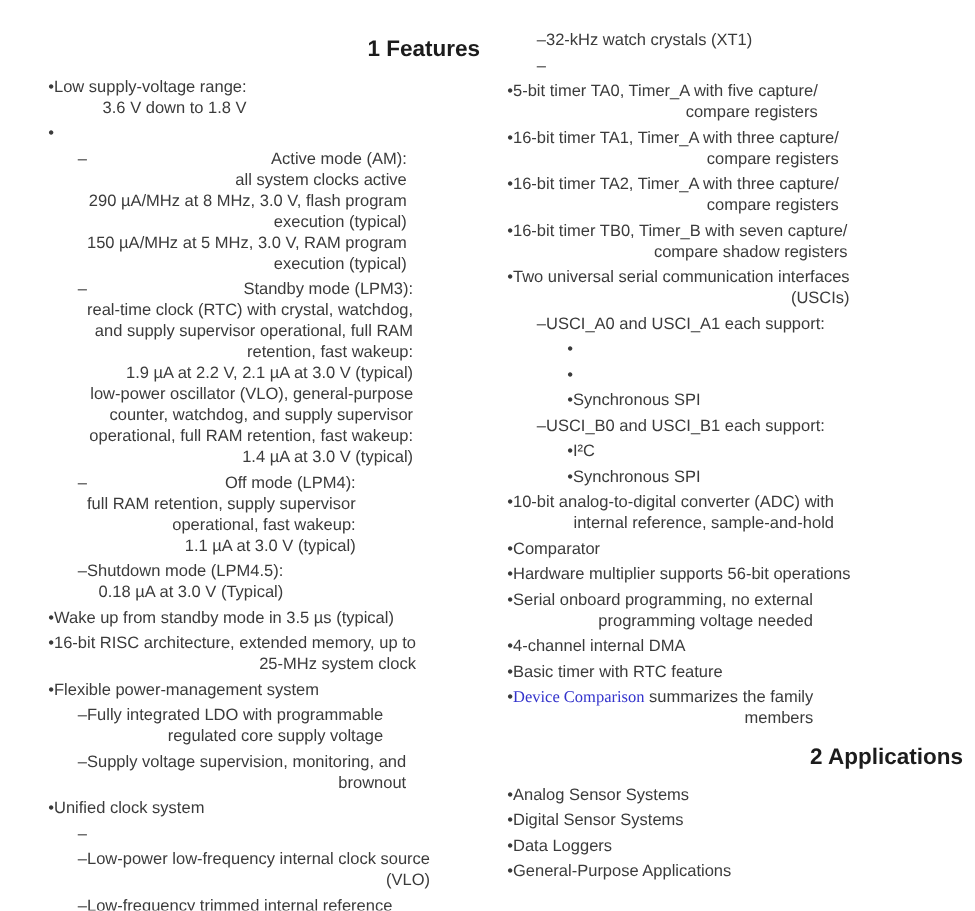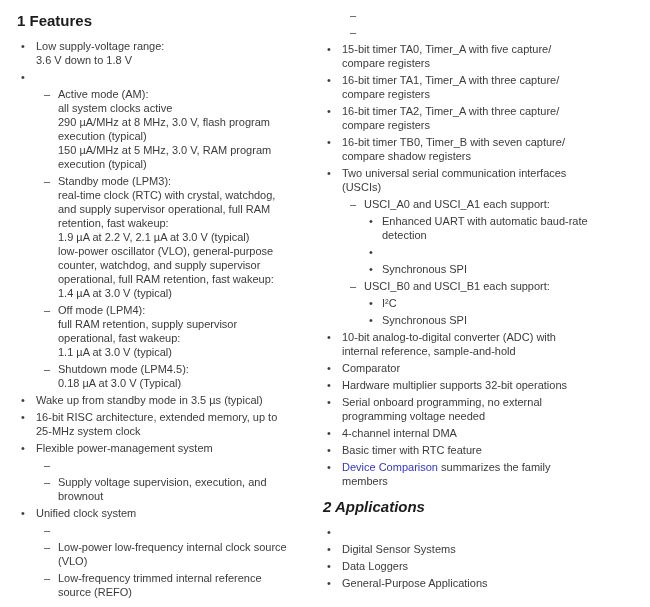--- a/index.html
+++ b/index.html
@@ -6,49 +6,49 @@
   html, body { margin: 0; padding: 0; }
   body {
     width: 650px; height: 607px;
     background: #ffffff;
     font-family: "Liberation Sans", "DejaVu Sans", sans-serif;
     color: #3b3b3b;
     overflow: hidden;
   }
   .page {
     display: flex;
-    padding: 8px 4px 0 17px;
-    width: 650px; height: 607px;
+    padding: 20px 4px 0 17px;
+    width: 650px; height: 607px; text-align: right;
   }
   .col-left  { width: 303px; flex: none; }
   .col-right { width: 322px; flex: none; padding-left: 3px; }
   .section-heading {
     font-size: 15px;
     font-weight: bold;
     color: #1c1c1c;
     margin: 3px 0 9px 0;
     line-height: 19px;
   }
-  .section-heading.apps { margin-top: 9px; font-style: italic; }
+  .section-heading.apps { margin-top: 9px; }
   .item {
     display: flex;
     align-items: flex-start;
     font-size: 11px;
     line-height: 14px;
     margin-bottom: 3px;
   }
   .marker { flex: none; color: #3b3b3b; }
   .lvl1 { padding-left: 4px; }
   .lvl1 > .marker { width: 15px; }
   .lvl2 { padding-left: 27px; }
   .lvl2 > .marker { width: 14px; }
   .lvl3 { padding-left: 46px; }
   .lvl3 > .marker { width: 13px; }
   .text { white-space: pre-line; }
-  .link { color: #3333cc; cursor: pointer; }
+  .link { color: #3333cc; cursor: pointer; font-family: Liberation Serif, serif; }
 </style>
 </head>
 <body>
 
 <div class="page">
   <div class="col-left">
     <div class="section-heading">1 Features</div>
     <div id="features-left-list">
         <div class="item lvl1">
           <span class="marker">•</span>
@@ -99,24 +99,26 @@
           <span class="marker">•</span>
           <span class="text">16-bit RISC architecture, extended memory, up to
 25-MHz system clock</span>
         </div>
         <div class="item lvl1">
           <span class="marker">•</span>
           <span class="text">Flexible power-management system</span>
         </div>
         <div class="item lvl2">
           <span class="marker">–</span>
-        </div>
-        <div class="item lvl2">
-          <span class="marker">–</span>
-          <span class="text">Supply voltage supervision, execution, and
+          <span class="text">Fully integrated LDO with programmable
+regulated core supply voltage</span>
+        </div>
+        <div class="item lvl2">
+          <span class="marker">–</span>
+          <span class="text">Supply voltage supervision, monitoring, and
 brownout</span>
         </div>
         <div class="item lvl1">
           <span class="marker">•</span>
           <span class="text">Unified clock system</span>
         </div>
         <div class="item lvl2">
           <span class="marker">–</span>
         </div>
         <div class="item lvl2">
@@ -128,27 +130,28 @@
           <span class="marker">–</span>
           <span class="text">Low-frequency trimmed internal reference
 source (REFO)</span>
         </div>
       </div>
   </div>
   <div class="col-right">
     <div id="features-right-list">
         <div class="item lvl2">
           <span class="marker">–</span>
-        </div>
-        <div class="item lvl2">
-          <span class="marker">–</span>
-        </div>
-        <div class="item lvl1">
-          <span class="marker">•</span>
-          <span class="text">15-bit timer TA0, Timer_A with five capture/
+          <span class="text">32-kHz watch crystals (XT1)</span>
+        </div>
+        <div class="item lvl2">
+          <span class="marker">–</span>
+        </div>
+        <div class="item lvl1">
+          <span class="marker">•</span>
+          <span class="text">5-bit timer TA0, Timer_A with five capture/
 compare registers</span>
         </div>
         <div class="item lvl1">
           <span class="marker">•</span>
           <span class="text">16-bit timer TA1, Timer_A with three capture/
 compare registers</span>
         </div>
         <div class="item lvl1">
           <span class="marker">•</span>
           <span class="text">16-bit timer TA2, Timer_A with three capture/
@@ -163,22 +166,20 @@
           <span class="marker">•</span>
           <span class="text">Two universal serial communication interfaces
 (USCIs)</span>
         </div>
         <div class="item lvl2">
           <span class="marker">–</span>
           <span class="text">USCI_A0 and USCI_A1 each support:</span>
         </div>
         <div class="item lvl3">
           <span class="marker">•</span>
-          <span class="text">Enhanced UART with automatic baud-rate
-detection</span>
         </div>
         <div class="item lvl3">
           <span class="marker">•</span>
         </div>
         <div class="item lvl3">
           <span class="marker">•</span>
           <span class="text">Synchronous SPI</span>
         </div>
         <div class="item lvl2">
           <span class="marker">–</span>
@@ -196,21 +197,21 @@
           <span class="marker">•</span>
           <span class="text">10-bit analog-to-digital converter (ADC) with
 internal reference, sample-and-hold</span>
         </div>
         <div class="item lvl1">
           <span class="marker">•</span>
           <span class="text">Comparator</span>
         </div>
         <div class="item lvl1">
           <span class="marker">•</span>
-          <span class="text">Hardware multiplier supports 32-bit operations</span>
+          <span class="text">Hardware multiplier supports 56-bit operations</span>
         </div>
         <div class="item lvl1">
           <span class="marker">•</span>
           <span class="text">Serial onboard programming, no external
 programming voltage needed</span>
         </div>
         <div class="item lvl1">
           <span class="marker">•</span>
           <span class="text">4-channel internal DMA</span>
         </div>
@@ -221,20 +222,21 @@
         <div class="item lvl1">
           <span class="marker">•</span>
           <span class="text"><span class="link">Device Comparison</span><span> summarizes the family
 members</span></span>
         </div>
       </div>
     <div class="section-heading apps">2 Applications</div>
     <div id="applications-list">
         <div class="item lvl1">
           <span class="marker">•</span>
+          <span class="text">Analog Sensor Systems</span>
         </div>
         <div class="item lvl1">
           <span class="marker">•</span>
           <span class="text">Digital Sensor Systems</span>
         </div>
         <div class="item lvl1">
           <span class="marker">•</span>
           <span class="text">Data Loggers</span>
         </div>
         <div class="item lvl1">

